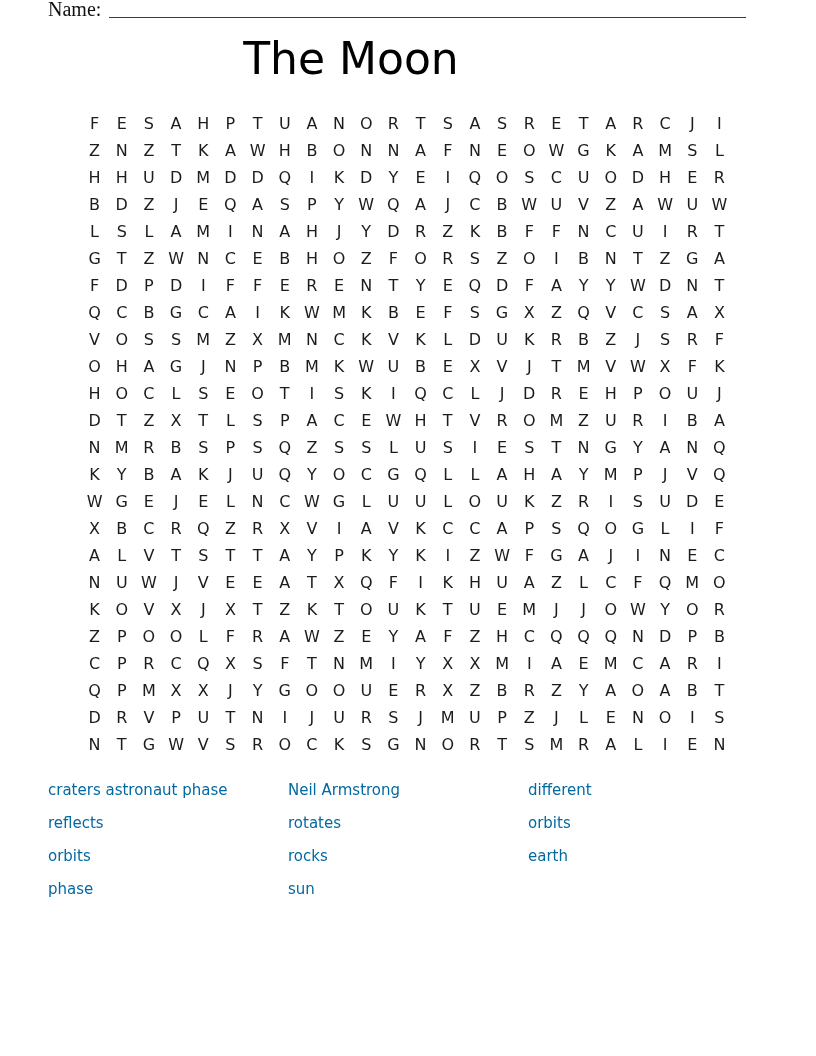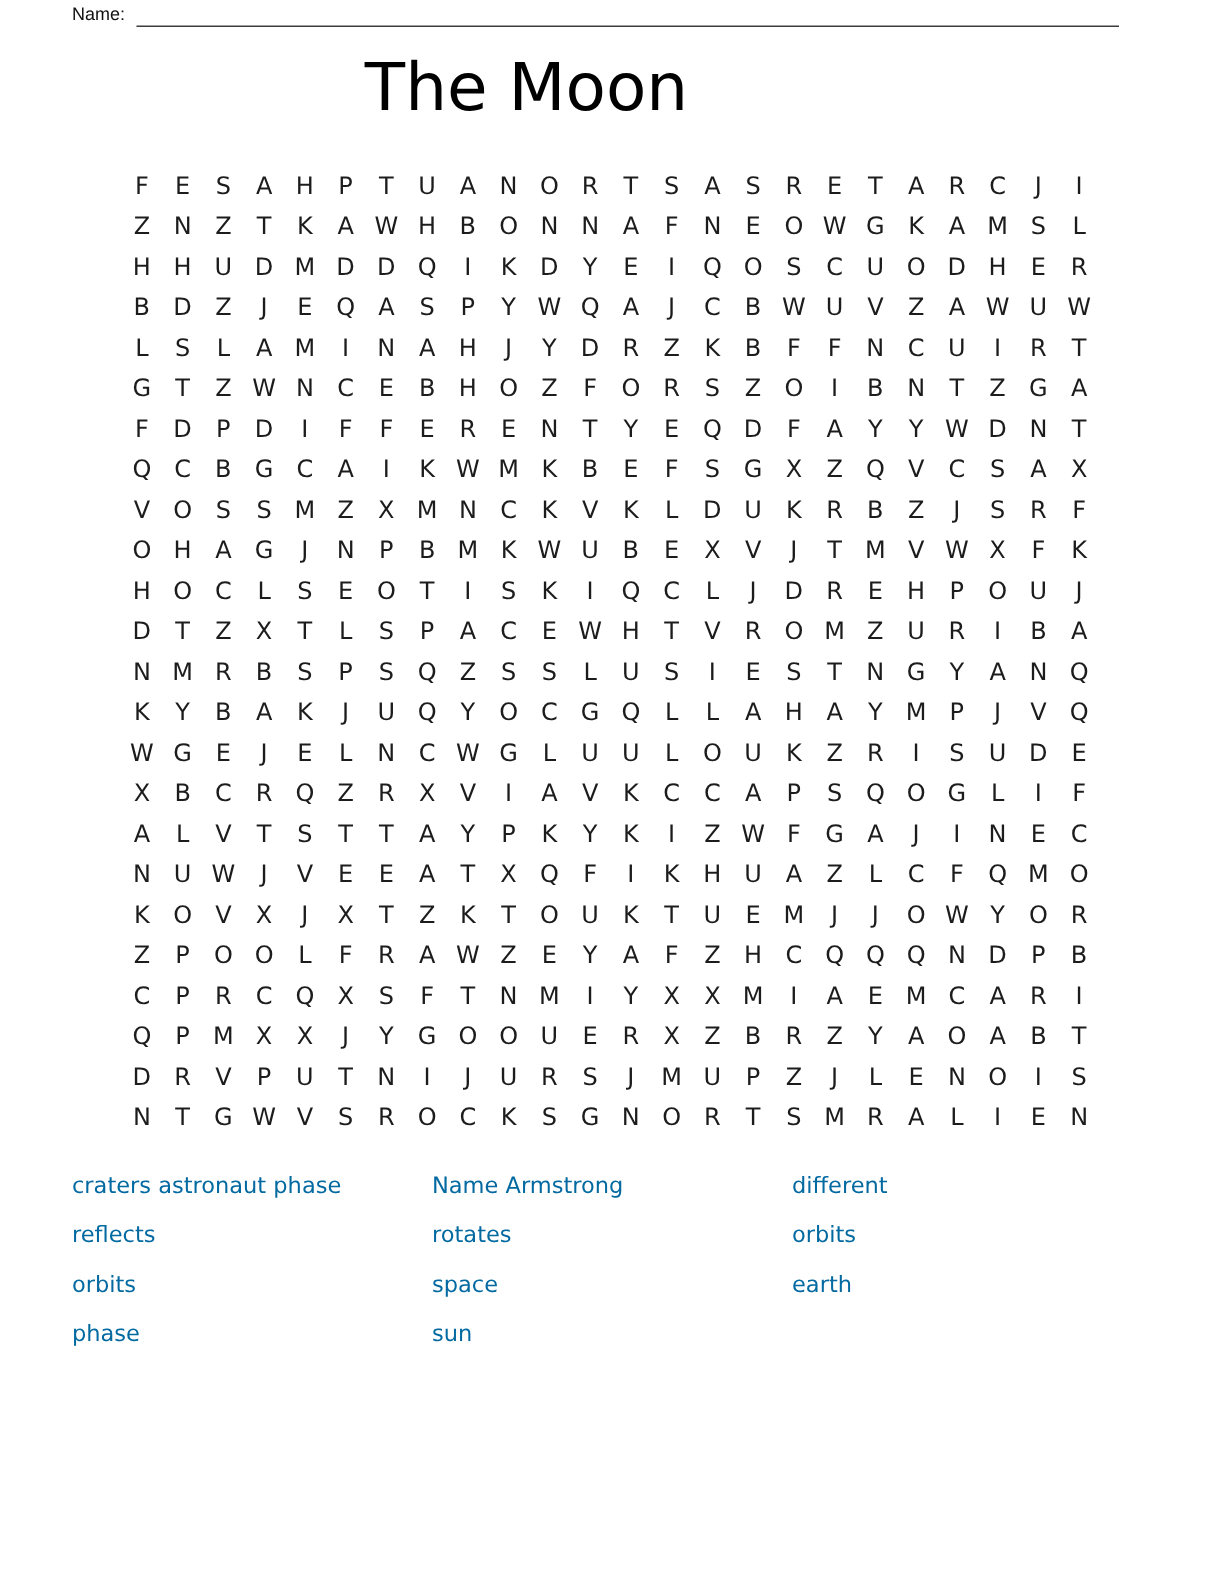--- a/index.html
+++ b/index.html
@@ -16,22 +16,22 @@
   }
 
   
   .name-row {
     position: absolute;
     left: 48px;
     top: 0px;
     width: 698px;
     display: flex;
     align-items: flex-start;
-    font-family: Liberation Sans, sans-serif;
-    font-size: 12px;
+    font-family: Liberation Serif, serif;
+    font-size: 20px;
     color: #111111;
   }
   .name-label {
     white-space: nowrap;
     line-height: 18px;
   }
   .name-line {
     flex: 1;
     margin-left: 8px;
     height: 17px;
@@ -680,20 +680,20 @@
     <span class="grid-letter">I</span>
     <span class="grid-letter">E</span>
     <span class="grid-letter">N</span>
   </div>
 
 <div class="word-bank">
     <div class="word-bank-item" style="grid-column: 1;">craters astronaut phase</div>
     <div class="word-bank-item" style="grid-column: 1;">reflects</div>
     <div class="word-bank-item" style="grid-column: 1;">orbits</div>
     <div class="word-bank-item" style="grid-column: 1;">phase</div>
-    <div class="word-bank-item" style="grid-column: 2;">Name Armstrong</div>
+    <div class="word-bank-item" style="grid-column: 2;">Neil Armstrong</div>
     <div class="word-bank-item" style="grid-column: 2;">rotates</div>
-    <div class="word-bank-item" style="grid-column: 2;">space</div>
+    <div class="word-bank-item" style="grid-column: 2;">rocks</div>
     <div class="word-bank-item" style="grid-column: 3;">different</div>
     <div class="word-bank-item" style="grid-column: 2;">sun</div>
     <div class="word-bank-item" style="grid-column: 3;">orbits</div>
     <div class="word-bank-item" style="grid-column: 3;">earth</div>
   </div>
 
 </body></html>

